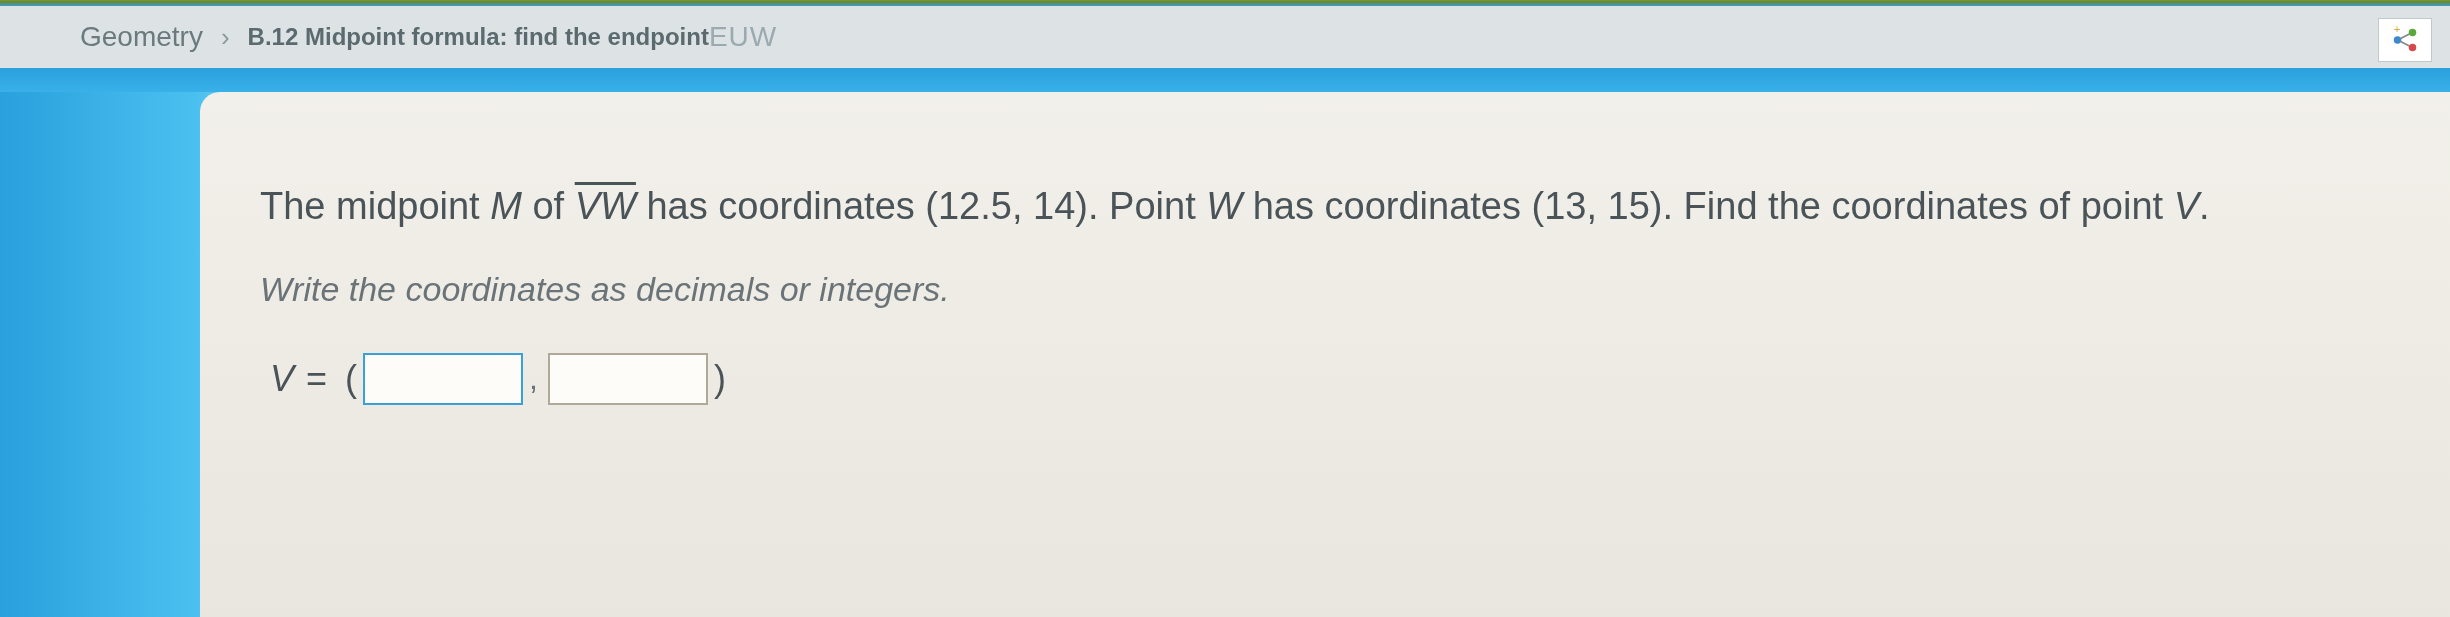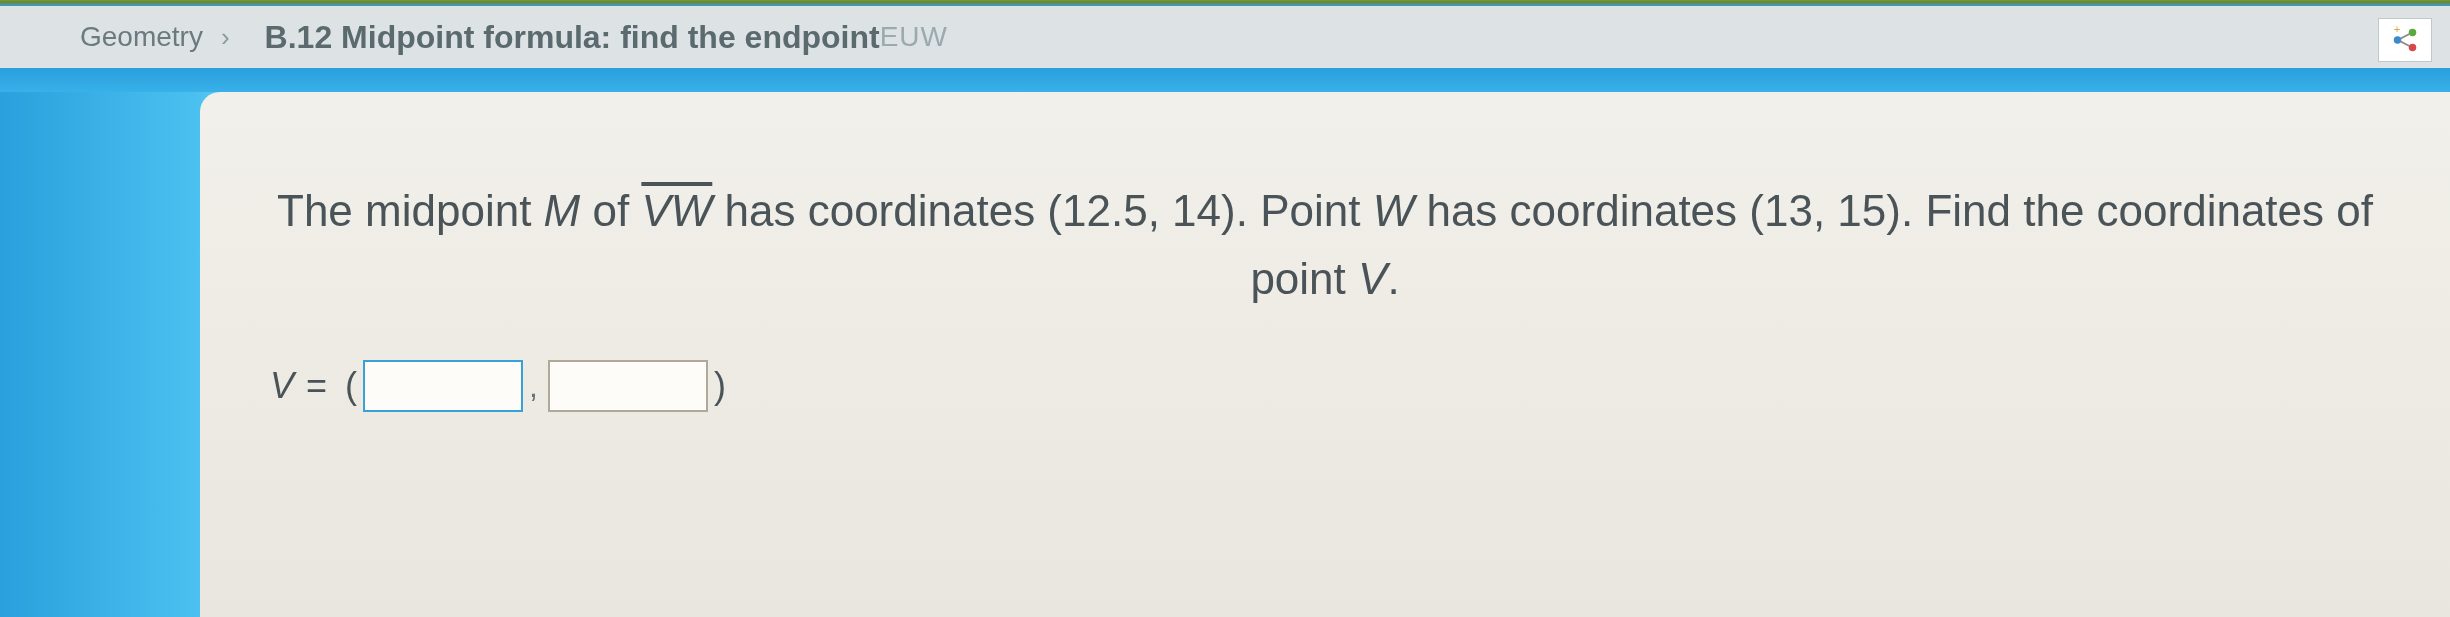--- a/index.html
+++ b/index.html
@@ -28,23 +28,22 @@
     font-size: 28px;
     font-weight: 400;
   }
   .breadcrumb-sep {
     color: #8a9a9e;
     font-size: 26px;
     margin: 0 18px;
   }
   .breadcrumb-skill {
     color: #5a6a6e;
-    font-size: 32px;
+    font-size: 24px;
     font-weight: 700;
-    margin-left: 17px;
   }
   .breadcrumb-code {
     color: #9aaab0;
     font-size: 28px;
     margin-left: 0;
     letter-spacing: 1px;
   }
   .share-btn {
     position: absolute;
     right: 18px;
@@ -76,24 +75,23 @@
     background: linear-gradient(to bottom, #f2f0ea 0%, #e8e6de 100%);
     border-radius: 20px 0 0 0;
     margin-left: 200px;
     margin-top: 0;
     padding: 85px 60px 40px 60px;
     height: 525px;
     width: 2250px;
   }
   .question-text {
     color: #4a5458;
-    font-size: 44px;
+    font-size: 38px;
     line-height: 1.55;
-    margin-bottom: 47px;
-    text-align: center;
+    margin-bottom: 34px;
   }
   .question-text .italic { font-style: italic; }
   .overline {
     text-decoration: overline;
     font-style: italic;
   }
   .instruction-text {
     color: #6a7478;
     font-size: 34px;
     font-style: italic;
@@ -145,20 +143,21 @@
   </div>
 </div>
 
 <div class="blue-strip"></div>
 
 <div class="content-area">
   <div class="question-card">
     <p class="question-text">
       <span>The midpoint </span><span class="italic">M</span><span> of </span><span class="overline">VW</span><span> has coordinates (12.5, 14). Point </span><span class="italic">W</span><span> has coordinates (13, 15). Find the coordinates of point </span><span class="italic">V</span><span>.</span>
     </p>
+    <p class="instruction-text">Write the coordinates as decimals or integers.</p>
     <div class="answer-row">
       <span class="var">V</span>
       <span class="eq">=</span>
       <span class="paren">(</span>
       <input class="coord-input" type="text" value="" style="">
       <span class="comma">,</span>
       <input class="coord-input second" type="text" value="" style="">
       <span class="paren">)</span>
     </div>
   </div>

